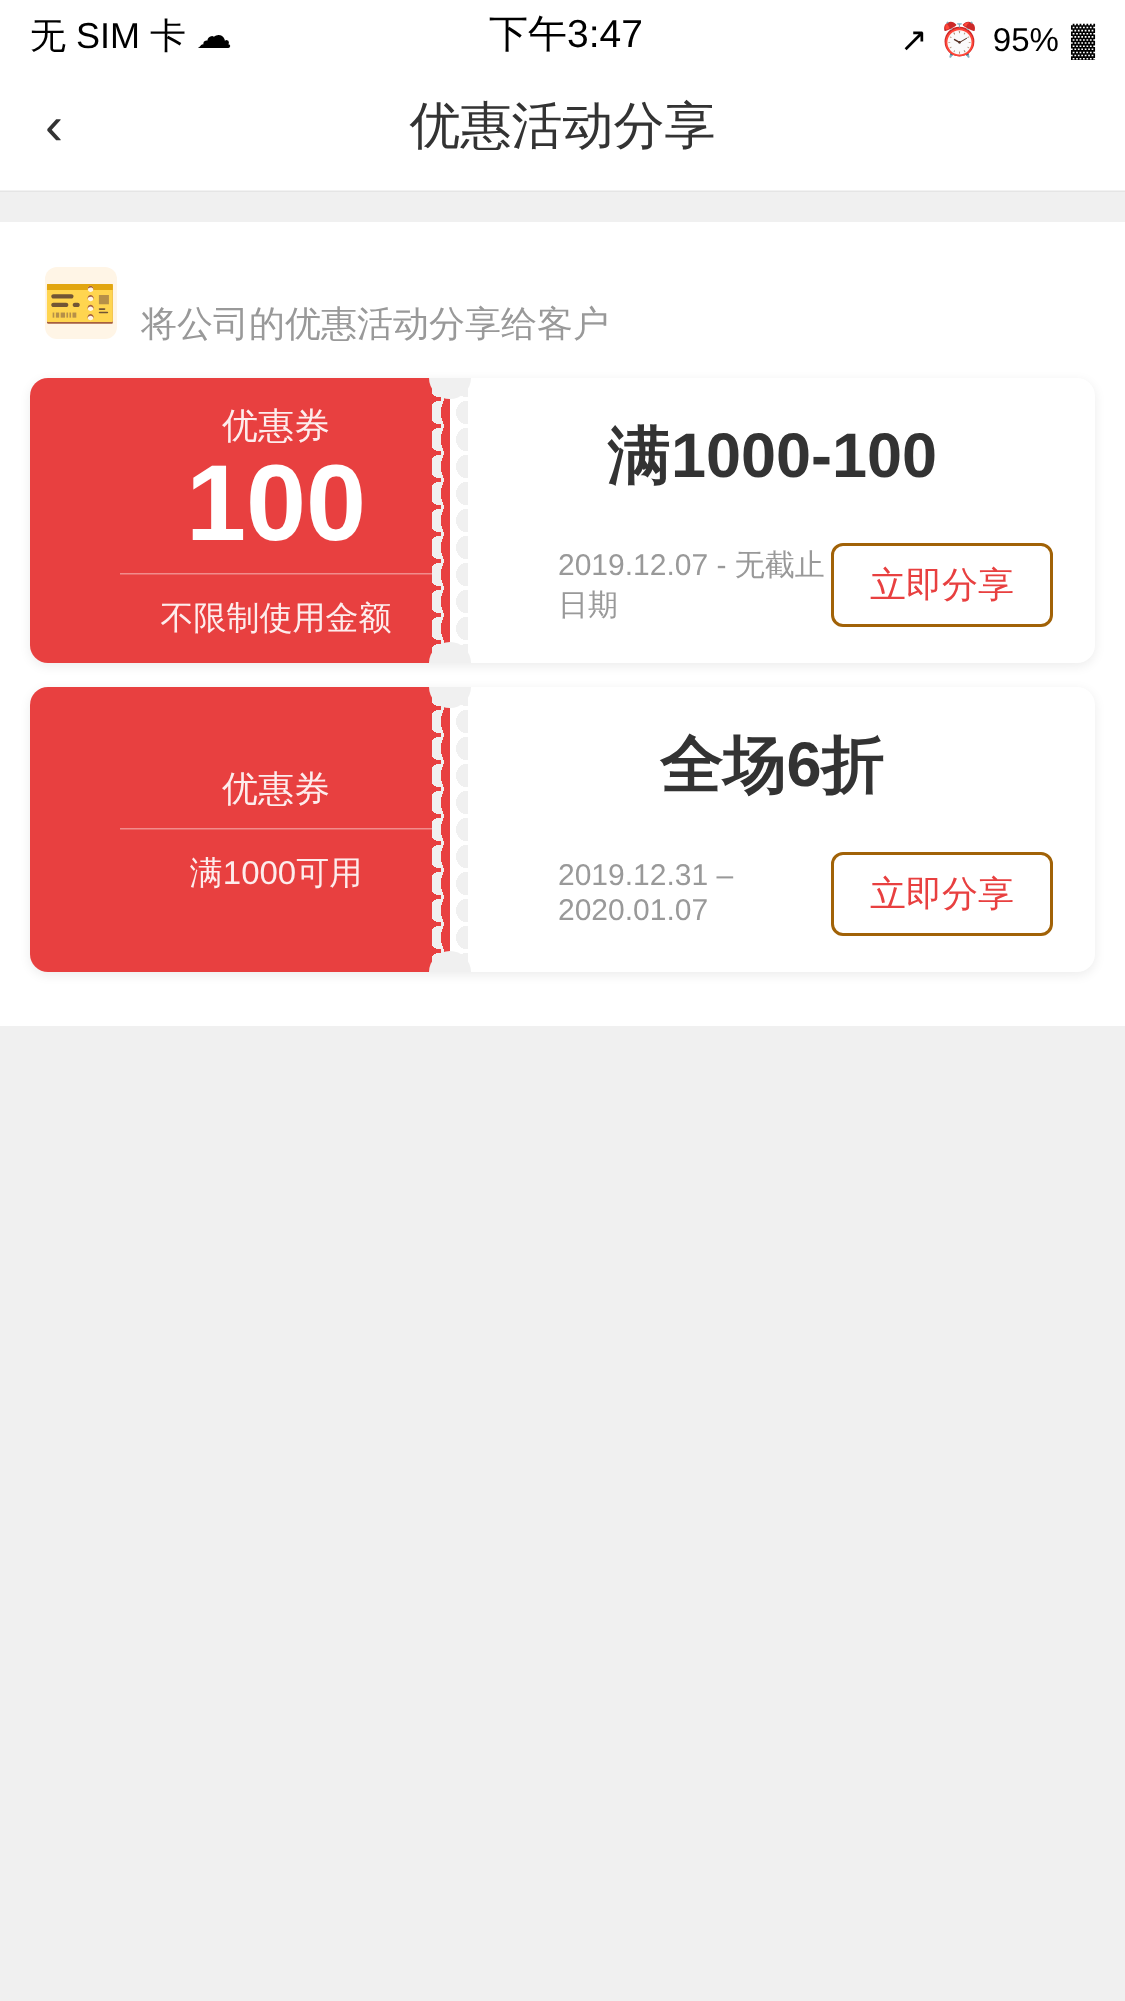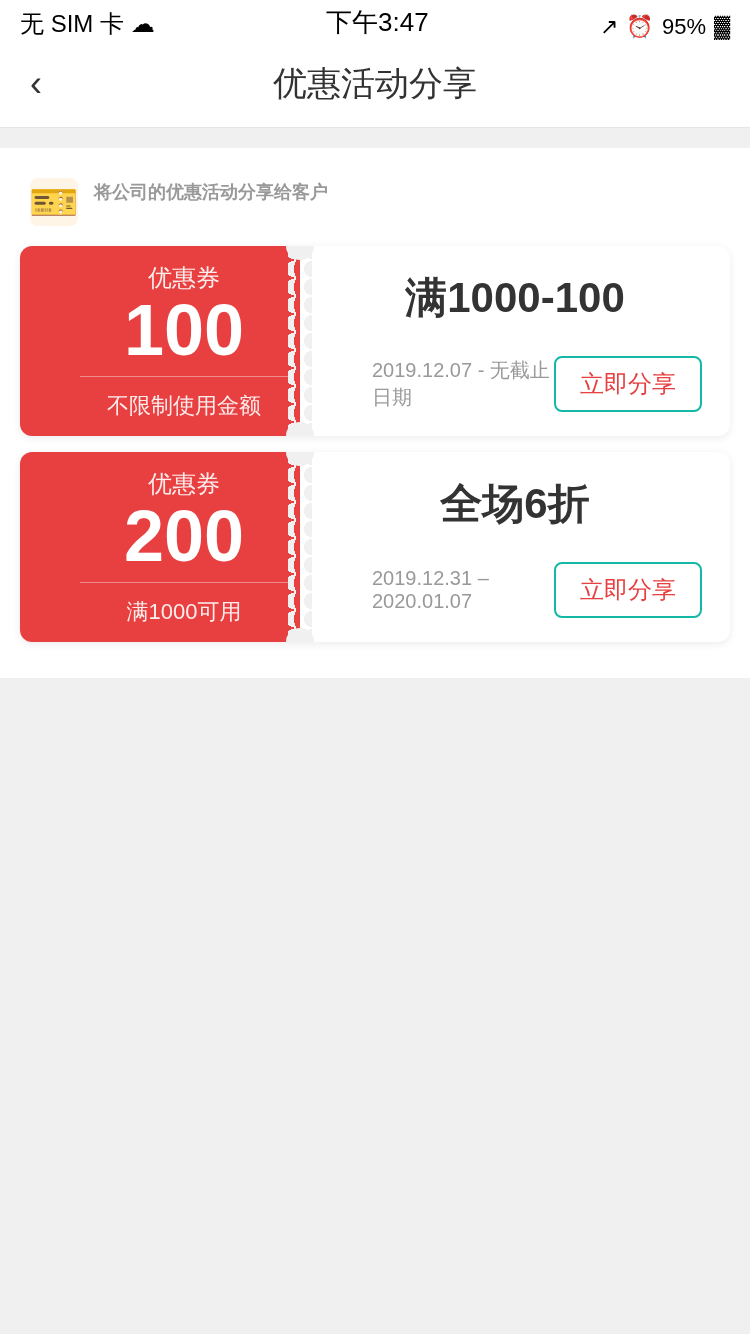--- a/index.html
+++ b/index.html
@@ -81,24 +81,23 @@
     .section-text-group {
       display: flex;
       flex-direction: column;
     }
     .section-title {
       font-size: 30px;
       font-weight: 600;
       color: #333;
     }
     .section-subtitle {
-      font-size: 18px;
+      font-size: 24px;
       color: #999;
-      margin-top: 2px;
-      font-weight: bold;
+      margin-top: 22px;
     }
 
     
     .coupon-list {
       background: #fff;
       padding: 0 20px 20px;
     }
 
     
     .coupon-card {
@@ -178,21 +177,21 @@
       align-items: center;
       justify-content: space-between;
       margin-left: 44px;
     }
     .coupon-date {
       font-size: 20px;
       color: #999;
       flex: 1;
     }
     .share-btn {
-      border: 2px solid #14b8a6;
+      border: 2px solid #a16207;
       color: #e84040;
       background: #fff;
       border-radius: 8px;
       padding: 10px 24px;
       font-size: 24px;
       cursor: pointer;
       white-space: nowrap;
     }
 
     
@@ -271,21 +270,20 @@
         <button class="share-btn">立即分享</button>
       </div>
     </div>
   </div>
 
   <div class="coupon-card">
     <div class="coupon-left">
       <div class="notch-top"></div>
       <div class="notch-bottom"></div>
       <span class="coupon-label">优惠券</span>
-      <span class="coupon-amount">200</span>
       <div class="coupon-left-divider"></div>
       <span class="coupon-condition">满1000可用</span>
     </div>
     <div class="coupon-right">
       <div class="coupon-name">全场6折</div>
       <div class="coupon-bottom-row">
         <span class="coupon-date">2019.12.31 – 2020.01.07</span>
         <button class="share-btn">立即分享</button>
       </div>
     </div>

